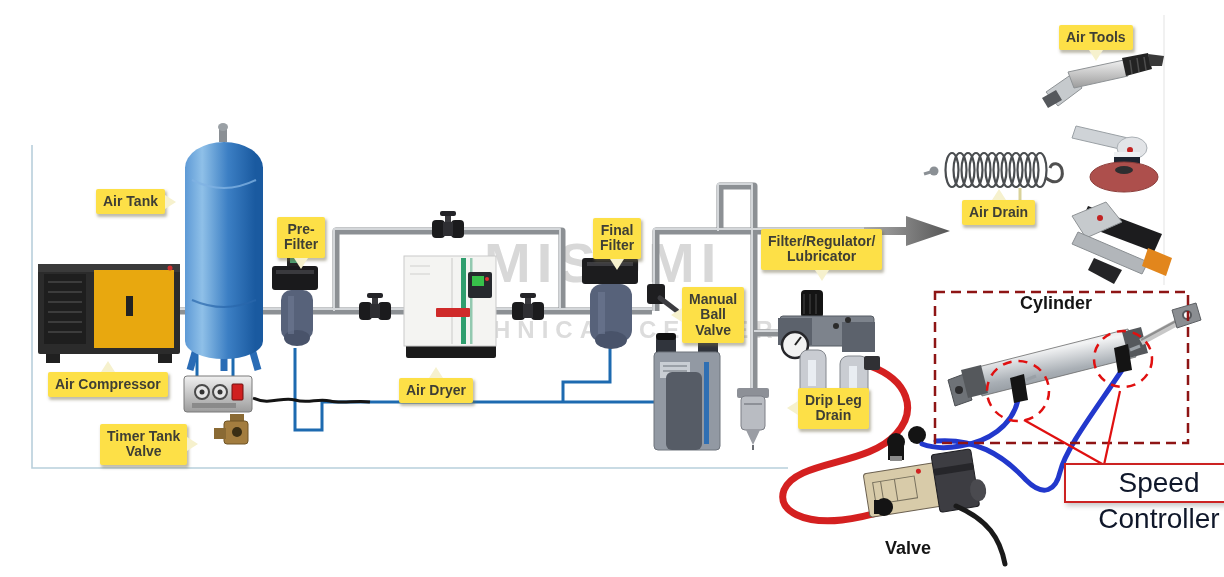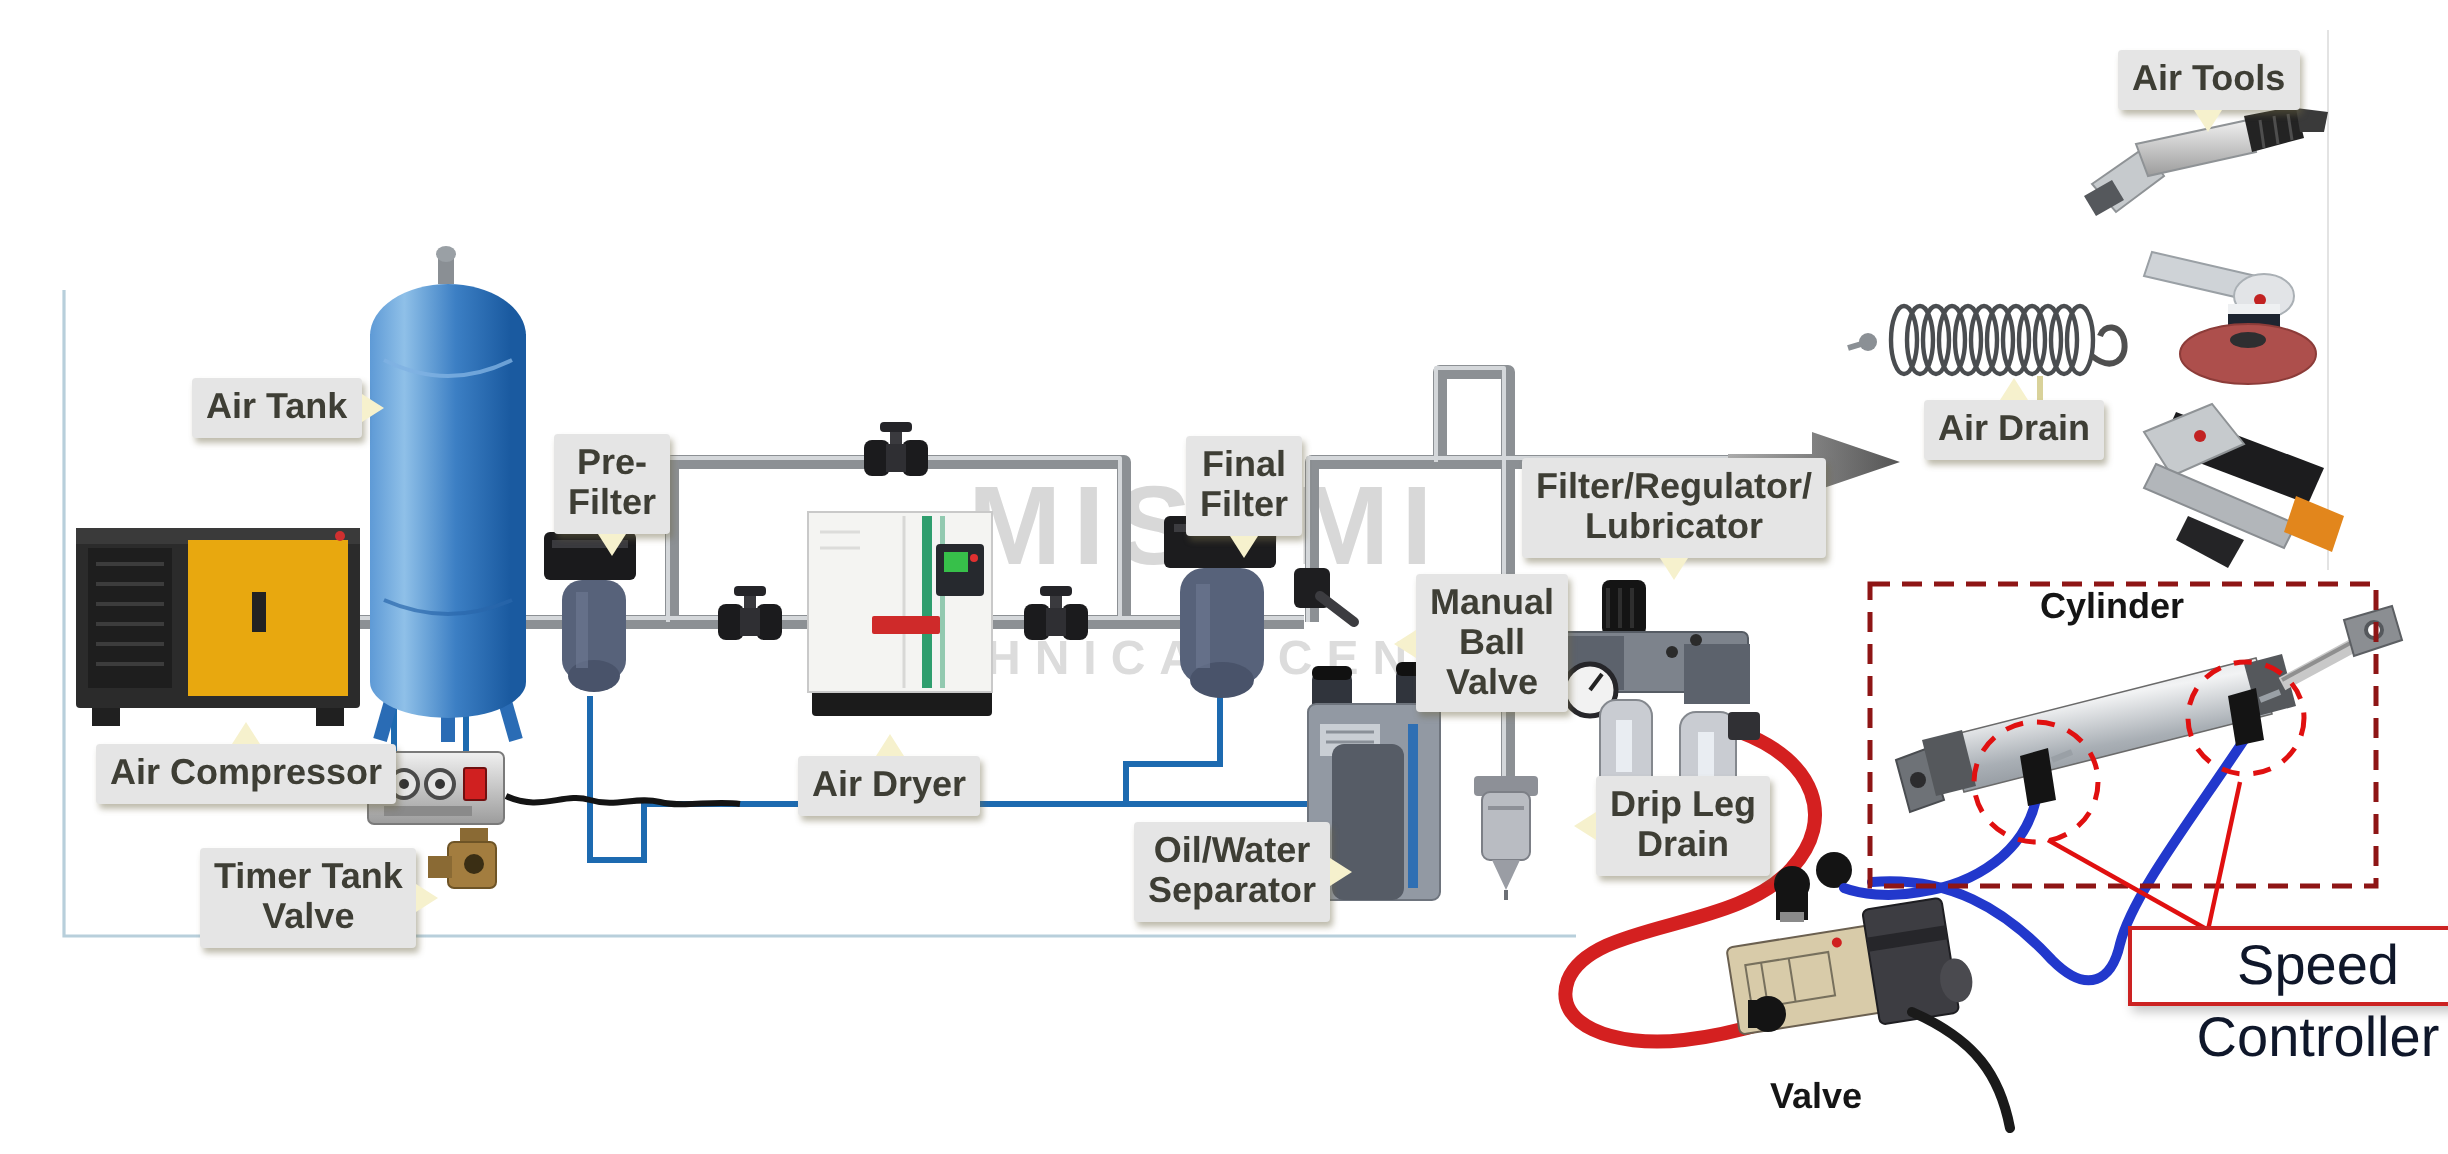--- a/index.html
+++ b/index.html
@@ -5,22 +5,22 @@
   html,body{margin:0;padding:0;background:#fff;}
   #stage{position:relative;width:1224px;height:577px;background:#fff;overflow:hidden;
          font-family:"Liberation Sans",sans-serif;}
   #gfx{position:absolute;left:0;top:0;z-index:2;}
   
   .wm1{position:absolute;left:484px;top:230px;font-weight:bold;font-size:56px;
        color:#d8d8d8;letter-spacing:6px;z-index:1;}
   .wm2{position:absolute;left:424px;top:316px;font-weight:bold;font-size:24px;
        color:#dcdcdc;letter-spacing:7px;z-index:1;}
   
-  .label-box{position:absolute;background:#e5e5e5;color:#3e3e35;
-       font-weight:bold;font-size:18px;line-height:1.1;text-align:center;
+  .label-box{position:absolute;background:#fde047;color:#3e3e35;
+       font-weight:bold;font-size:14px;line-height:1.1;text-align:center;
        padding:5px 7px;border-radius:2px;z-index:3;
        box-shadow:1.5px 2.5px 3px rgba(110,105,70,.45);}
   .label-box span{white-space:pre-line;}
   .tail-b::after,.tail-t::after,.tail-l::after,.tail-r::after{
        content:"";position:absolute;width:0;height:0;border:7px solid transparent;}
   .tail-b::after{left:50%;margin-left:-7px;bottom:-11px;border-top:11px solid #f6f1cd;border-bottom:0;}
   .tail-t::after{left:50%;margin-left:-7px;top:-11px;border-bottom:11px solid #f6f1cd;border-top:0;}
   .tail-l::after{top:50%;margin-top:-7px;left:-11px;border-right:11px solid #f6f1cd;border-left:0;}
   .tail-r::after{top:50%;margin-top:-7px;right:-11px;border-left:11px solid #f6f1cd;border-right:0;}
   
@@ -348,27 +348,25 @@
 
   <div class="label-box tail-r" style="left:96px;top:189px;"><span>Air Tank</span></div>
   <div class="label-box tail-t" style="left:32px;top:372px;margin-left:16px;"><span>Air Compressor</span></div>
   <div class="label-box tail-r" style="left:100px;top:424px;"><span>Timer Tank
 Valve</span></div>
   <div class="label-box tail-b" style="left:277px;top:217px;"><span>Pre-
 Filter</span></div>
   <div class="label-box tail-t" style="left:399px;top:378px;text-align:right;"><span>Air Dryer</span></div>
   <div class="label-box tail-b" style="left:593px;top:218px;"><span>Final
 Filter</span></div>
-  <div class="label-box tail-l" style="left:682px;top:287px;margin-left:26px;"><span>Manual
+  <div class="label-box tail-l" style="left:682px;top:287px;"><span>Manual
 Ball
 Valve</span></div>
   <div class="label-box tail-b" style="left:761px;top:229px;"><span>Filter/Regulator/
 Lubricator</span></div>
-  <div class="label-box tail-r" style="left:567px;top:411px;"><span>Oil/Water
-Separator</span></div>
   <div class="label-box tail-l" style="left:782px;top:388px;margin-left:16px;"><span>Drip Leg
 Drain</span></div>
   <div class="label-box tail-t" style="left:962px;top:200px;"><span>Air Drain</span></div>
   <div class="label-box tail-b" style="left:1059px;top:25px;"><span>Air Tools</span></div>
 
   <div class="callout" style="left:1020px;top:293px;text-align:right;">Cylinder</div>
   <div class="callout" style="left:885px;top:538px;">Valve</div>
   <div class="speed-box">Speed Controller</div>
 
 </div>

